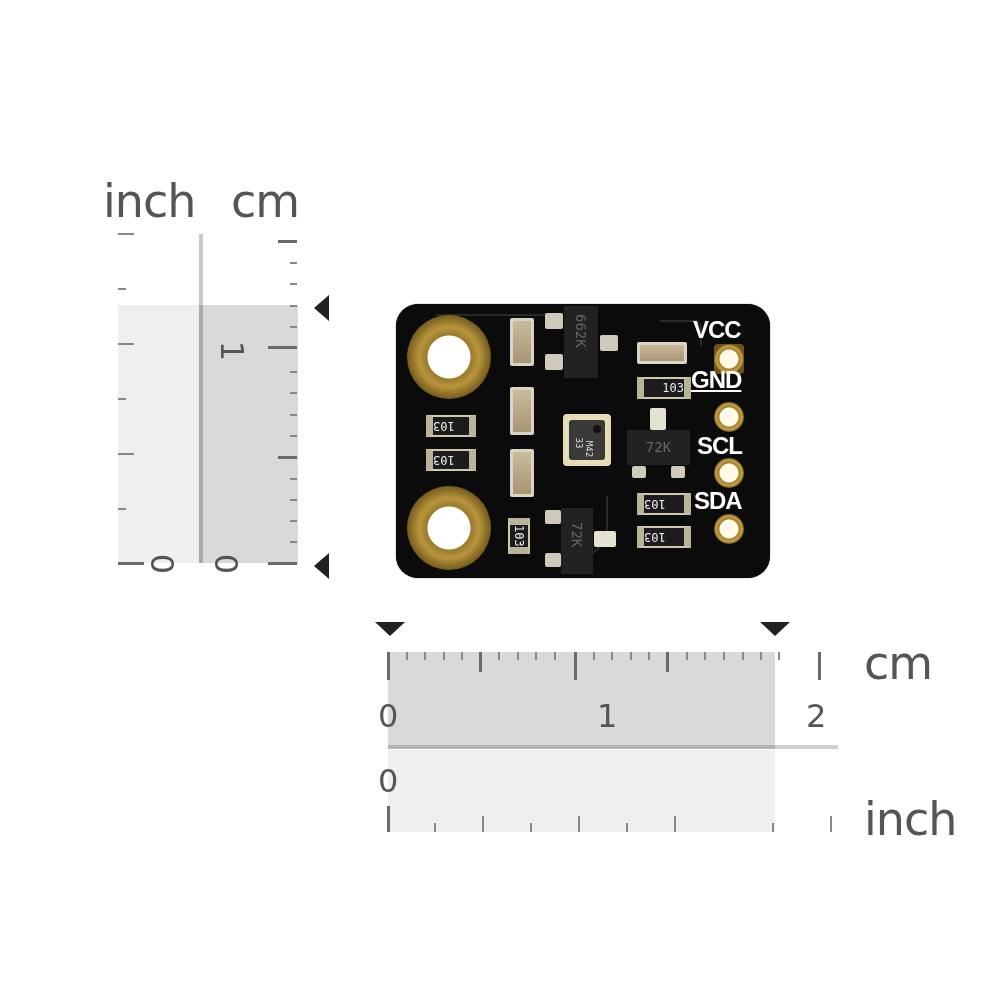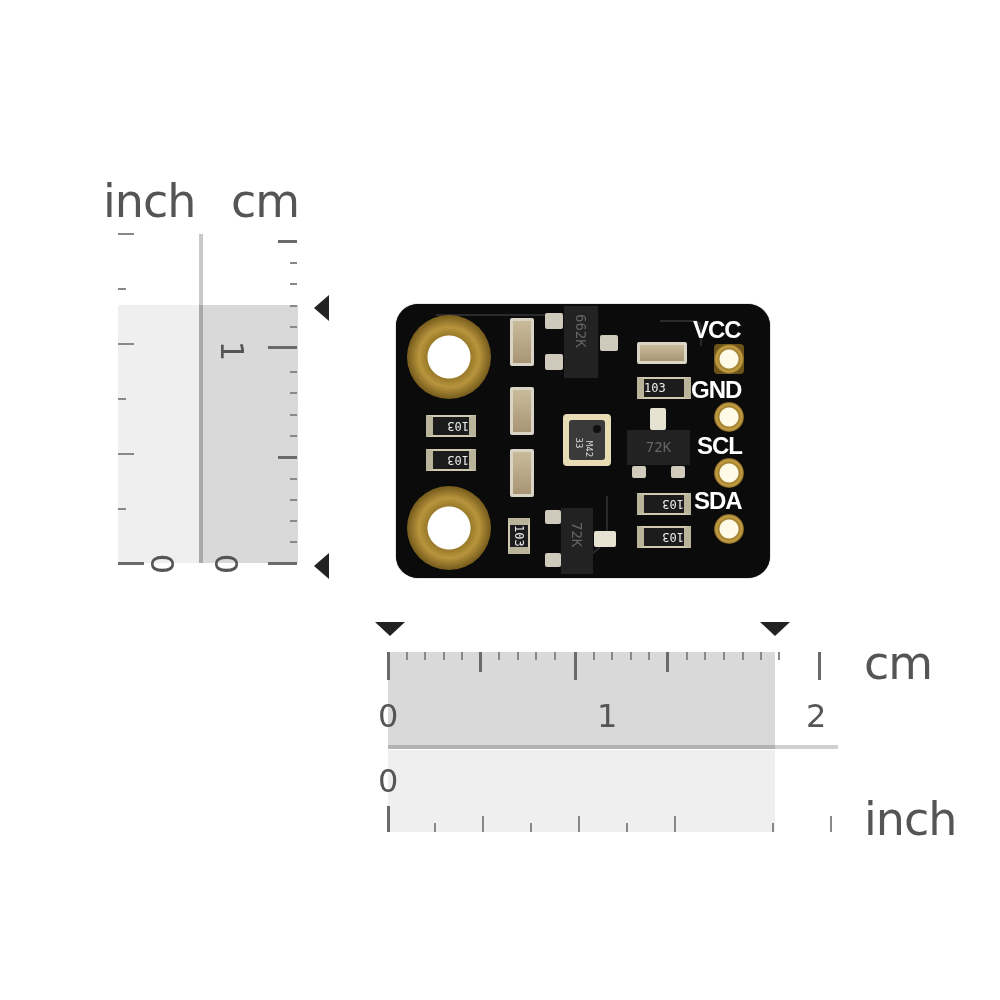--- a/index.html
+++ b/index.html
@@ -10,21 +10,21 @@
   .tick{position:absolute;background:#888;}
   .tick.major{background:#6a6a6a;}
   .arrow-left{width:0;height:0;border-top:13px solid transparent;border-bottom:13px solid transparent;border-right:15px solid #222;}
   .arrow-down{width:0;height:0;border-left:15px solid transparent;border-right:15px solid transparent;border-top:14px solid #222;}
   
   .pcb{position:absolute;left:396px;top:304px;width:374px;height:274px;background:#0b0b0b;border-radius:22px;box-shadow:0 0 1px #000;}
   .mhole{position:absolute;width:84px;height:84px;border-radius:50%;background:radial-gradient(circle,#fff 0 21px,#9a7b2a 22px,#b8943d 30px,#7a5f1e 41px);}
   .pin{position:absolute;width:30px;height:30px;border-radius:50%;background:radial-gradient(circle,#fffbe8 0 9px,#a0802f 10px,#c59f45 13px,#6e5419 15px);}
   .pin.sq{border-radius:4px;}
   .pinlabel{position:absolute;color:#fff;font-family:"Liberation Sans",sans-serif;font-weight:bold;font-size:24px;letter-spacing:-1px;}
-  .res{position:absolute;height:18px;background:#1c1c1c;border:2px solid #cfc9b0;border-left:7px solid #b9b39a;border-right:7px solid #b9b39a;color:#eee;font-family:"DejaVu Sans Mono",monospace;font-size:12px;line-height:18px;text-align:left;}
+  .res{position:absolute;height:18px;background:#1c1c1c;border:2px solid #cfc9b0;border-left:7px solid #b9b39a;border-right:7px solid #b9b39a;color:#eee;font-family:"DejaVu Sans Mono",monospace;font-size:12px;line-height:18px;text-align:right;}
   .res.v{writing-mode:vertical-rl;width:18px;height:auto;border:2px solid #cfc9b0;border-top:7px solid #b9b39a;border-bottom:7px solid #b9b39a;line-height:18px;}
   .cap{position:absolute;background:linear-gradient(#c9bb9a,#a89574);border:3px solid #d9d4c6;border-radius:2px;}
   .ic{position:absolute;background:#222;color:#666;font-family:"DejaVu Sans Mono",monospace;font-size:14px;text-align:center;}
   .pad{position:absolute;background:#cfcabb;border-radius:2px;}
   .sensor{position:absolute;left:563px;top:414px;width:48px;height:52px;background:#e8dcb5;border-radius:4px;}
   .sensor-inner{position:absolute;left:6px;top:6px;width:36px;height:40px;background:#3a3a3a;border-radius:3px;color:#ddd;font-family:"DejaVu Sans Mono",monospace;font-size:9px;}
   .trace{position:absolute;border-color:#2a2a2a;border-style:solid;border-width:0;}
 </style>
 </head>
 <body>
@@ -78,21 +78,21 @@
   <div class="trace" style="left:150px;top:192px;width:60px;height:60px;border-right-width:2px;border-bottom-width:2px;border-bottom-right-radius:30px;"></div>
 </div>
 
 <div>
 
   <div class="mhole" style="left:407px;top:315px;"></div>
   <div class="mhole" style="left:407px;top:486px;"></div>
 
   <div class="pinlabel" style="left:693px;top:316px;">VCC</div>
   <div class="pin sq" style="left:714px;top:344px;"></div>
-  <div class="pinlabel" style="left:691px;top:376px;">GND</div>
+  <div class="pinlabel" style="left:691px;top:366px;text-decoration:underline;">GND</div>
   <div class="pin" style="left:714px;top:402px;"></div>
   <div class="pinlabel" style="left:697px;top:432px;">SCL</div>
   <div class="pin" style="left:714px;top:458px;"></div>
   <div class="pinlabel" style="left:694px;top:487px;">SDA</div>
   <div class="pin" style="left:714px;top:514px;"></div>
 
   <div class="res" style="left:426px;top:415px;width:36px;transform:rotate(180deg);">103</div>
   <div class="res" style="left:426px;top:449px;width:36px;transform:rotate(180deg);">103</div>
 
   <div class="cap" style="left:510px;top:318px;width:18px;height:42px;"></div>

